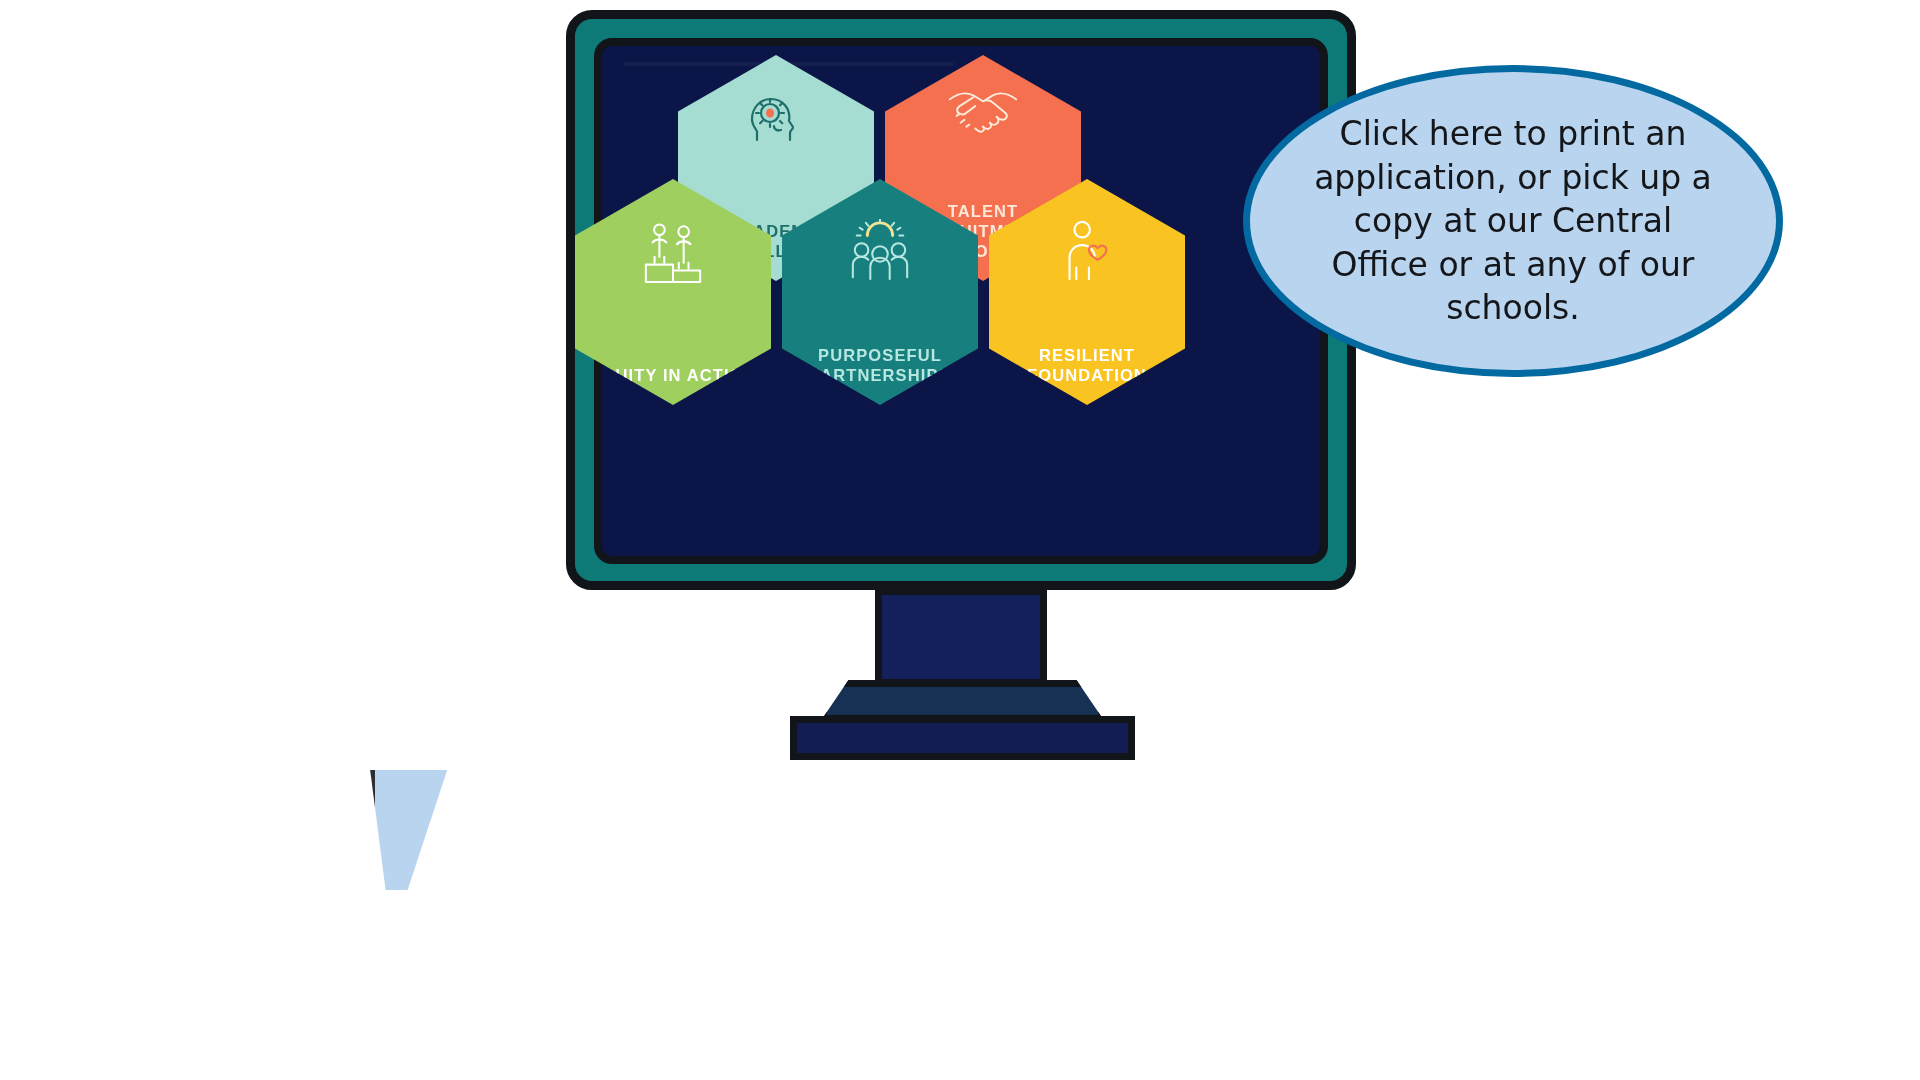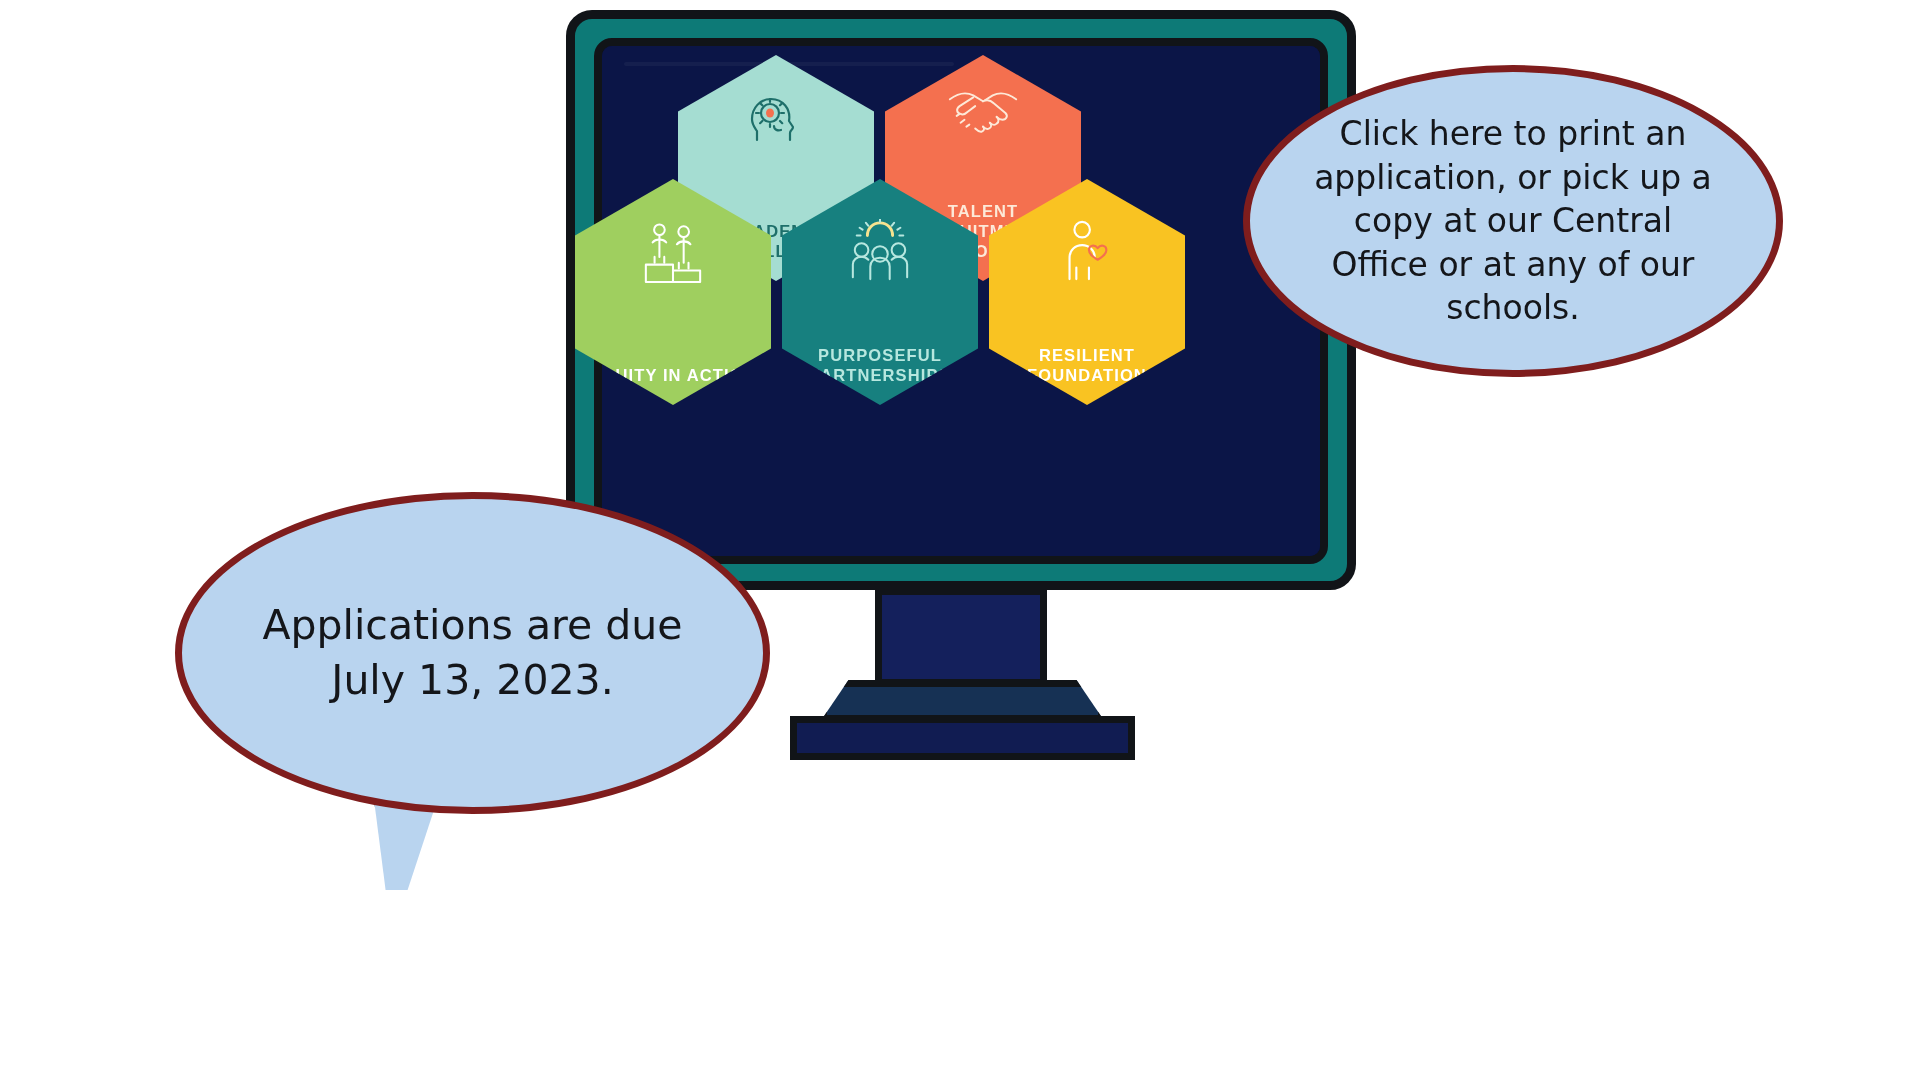--- a/index.html
+++ b/index.html
@@ -102,21 +102,21 @@
   #hex-academic .hex-icon{top:30px;}
   #hex-talent .hex-icon{top:28px;width:78px;height:56px;}
   #hex-equity .hex-icon{top:42px;width:72px;}
   #hex-purposeful .hex-icon{top:40px;width:78px;}
   #hex-resilient .hex-icon{top:40px;width:58px;}
 
   
   .bubble{
     position:absolute;
     background:#b9d4ef;
-    border:7px solid #7f1d1d;
+    border:7px solid #0369a1;
     border-radius:50%;
     display:flex;align-items:center;justify-content:center;
     box-sizing:border-box;
     z-index:30;
   }
   .bubble-text{
     text-align:center;
     color:#14161a;
     font-family:"DejaVu Sans", sans-serif;
     white-space:pre-line;
@@ -310,21 +310,18 @@
 
   <div id="stand-neck">
     <div id="stand-neck-inner"></div>
   </div>
   <div id="stand-flare"></div>
   <div id="stand-base"></div>
 
 
   <div class="bubble-tail" id="bubble-left-tail"></div>
 
-  <div class="bubble" id="bubble-left">
-    <span class="bubble-text">Applications are due July 13, 2023.</span>
-  </div>
 
   <div class="bubble" id="bubble-right">
     <span class="bubble-text">Click here to print an application, or pick up a copy at our Central Office or at any of our schools.</span>
   </div>
 
 </div>
 
 </body></html>

